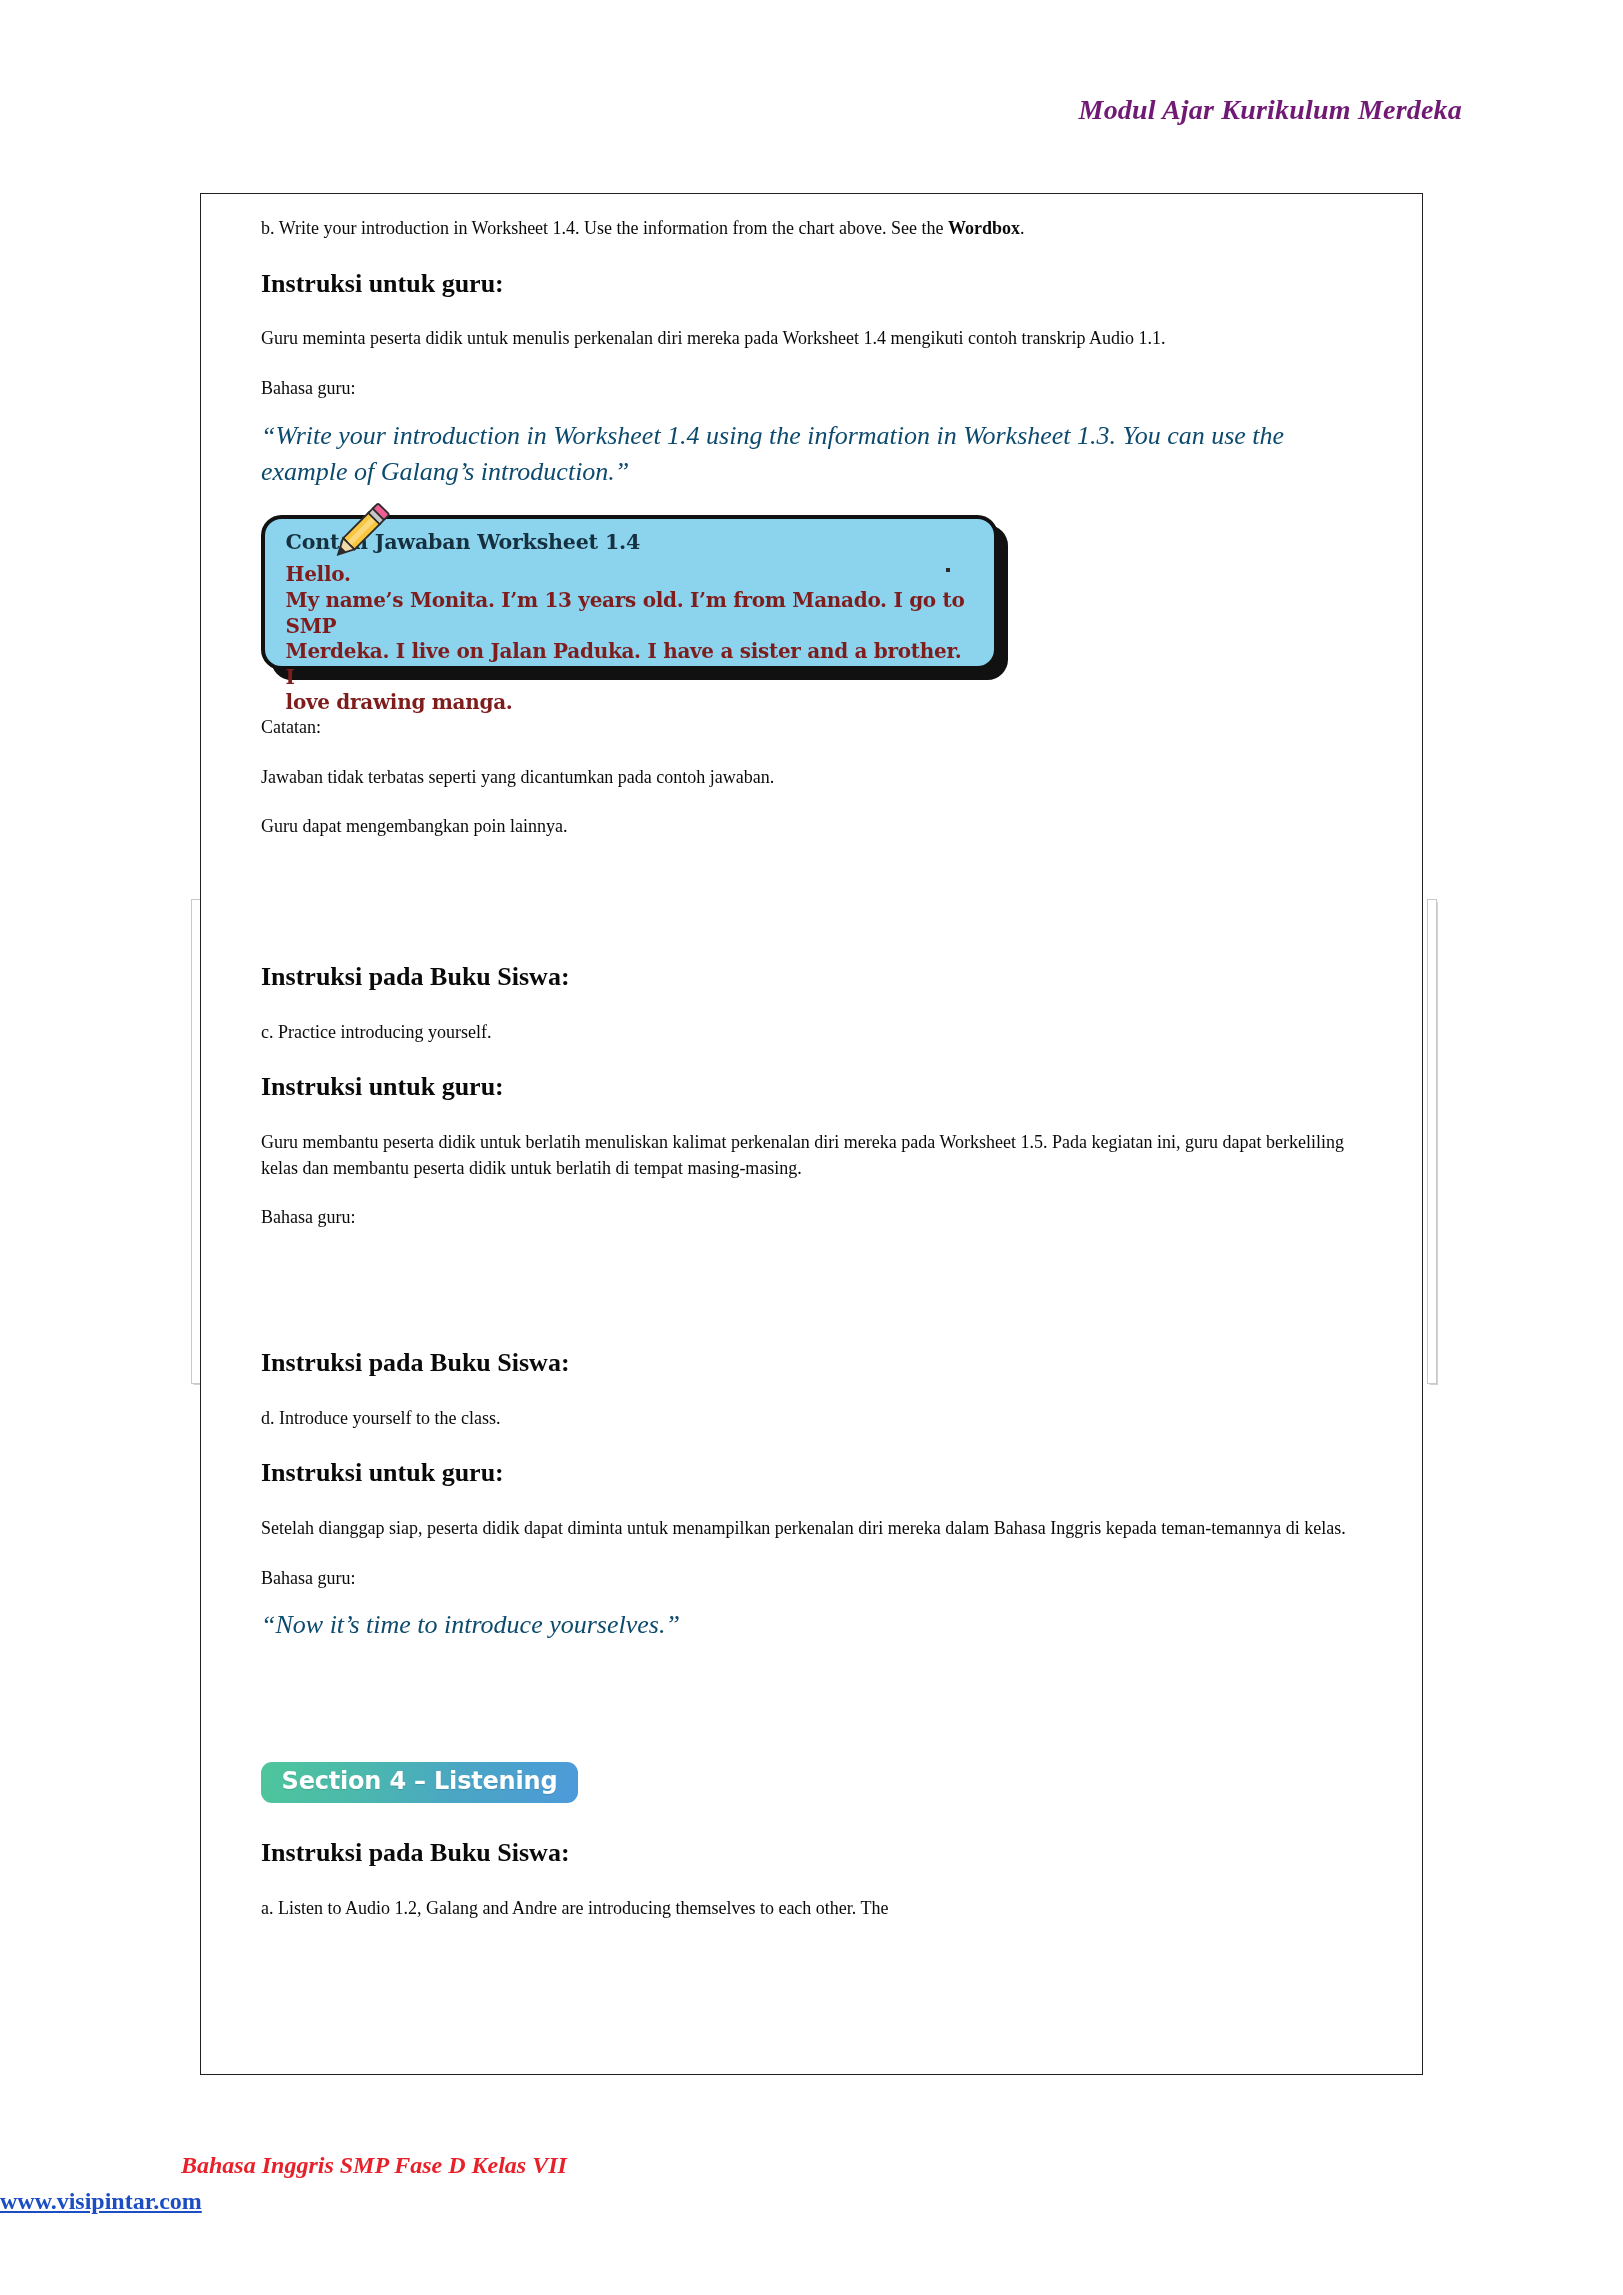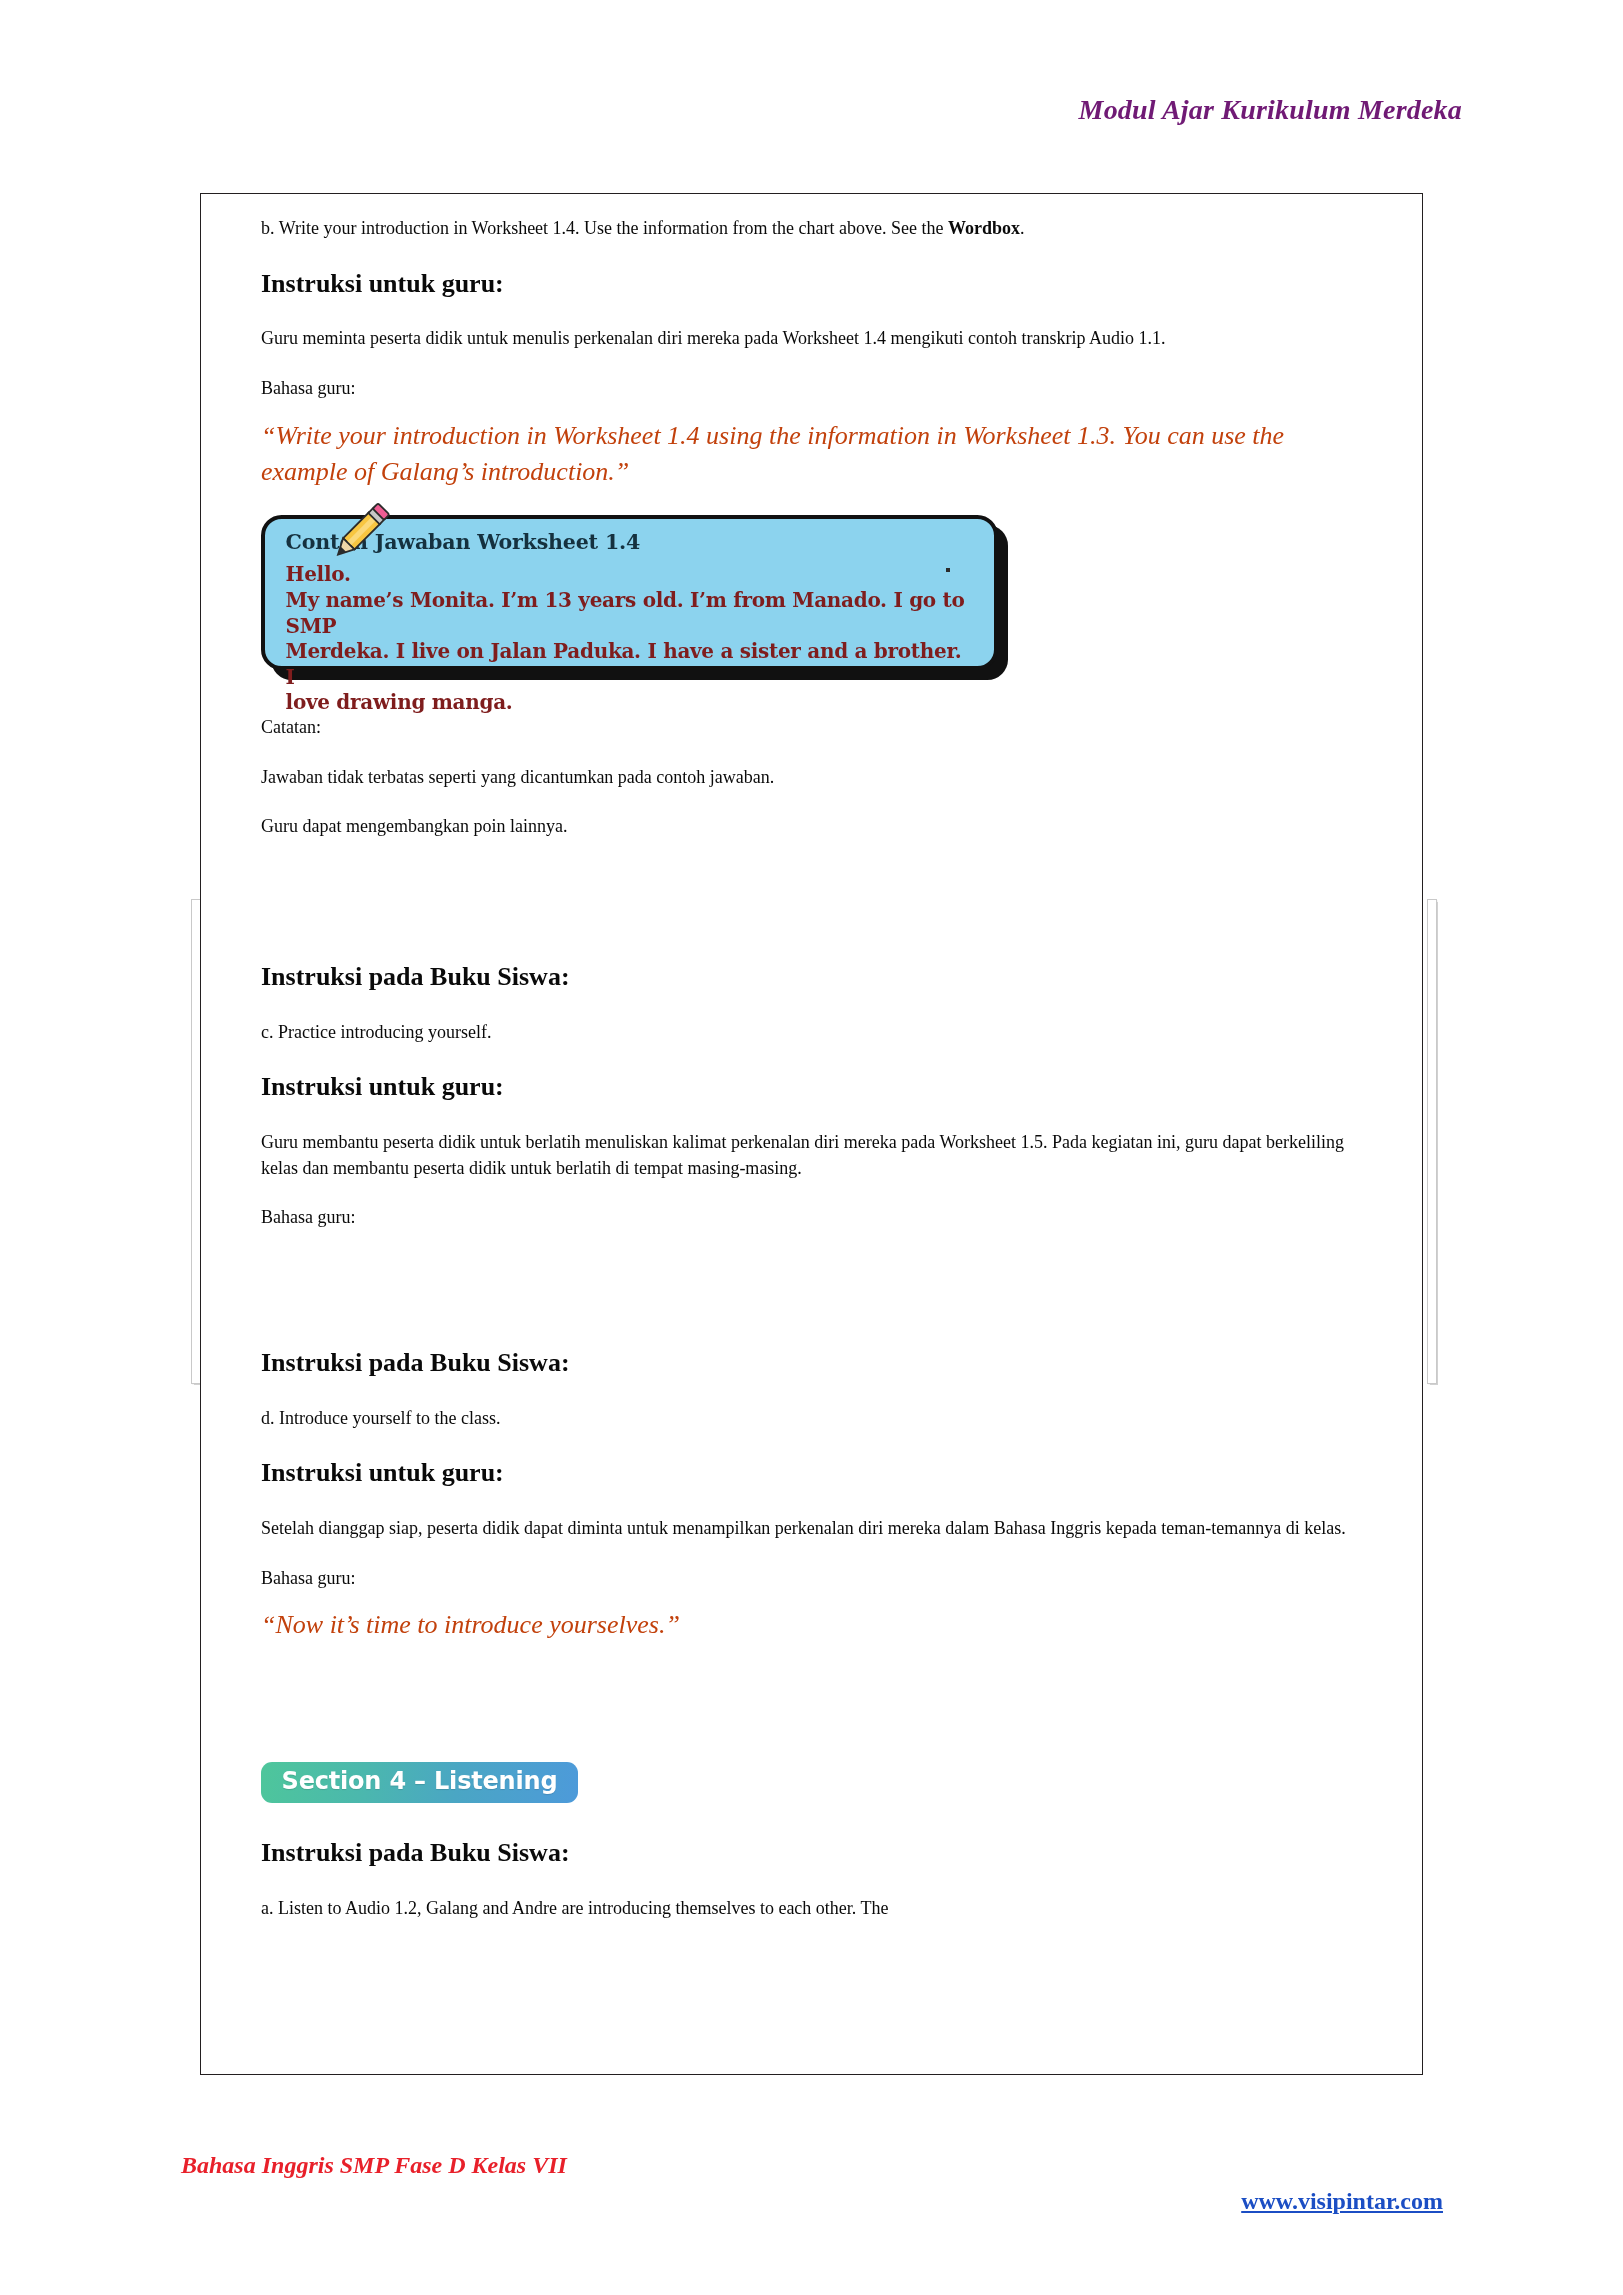--- a/index.html
+++ b/index.html
@@ -93,21 +93,21 @@
     font-size: 26px;
     line-height: 1.42;
     font-weight: bold;
     color: #0a0a0a;
   }
   p.quote {
     margin: 0;
     font-size: 26px;
     line-height: 1.42;
     font-style: italic;
-    color: #c2410c;
+    color: #0c4a6e;
   }
   .hang {
     padding-left: 32px;
     text-indent: -32px;
   }
 
   
   .callout-wrap {
     position: relative;
     width: 753px;
@@ -187,21 +187,21 @@
     font-weight: bold;
     font-style: italic;
     font-size: 24px;
     color: #e8202a;
   }
   .footer-right {
     position: absolute;
     left: 0;
     top: 2188px;
     width: 1443px;
-    text-align: right;
+    text-align: left;
     font-family: "Liberation Serif", "DejaVu Serif", serif;
     font-weight: bold;
     font-size: 24px;
     color: #1b4ec4;
   }
   .footer-right a {
     color: #1b4ec4;
     text-decoration: underline;
   }
 </style>

